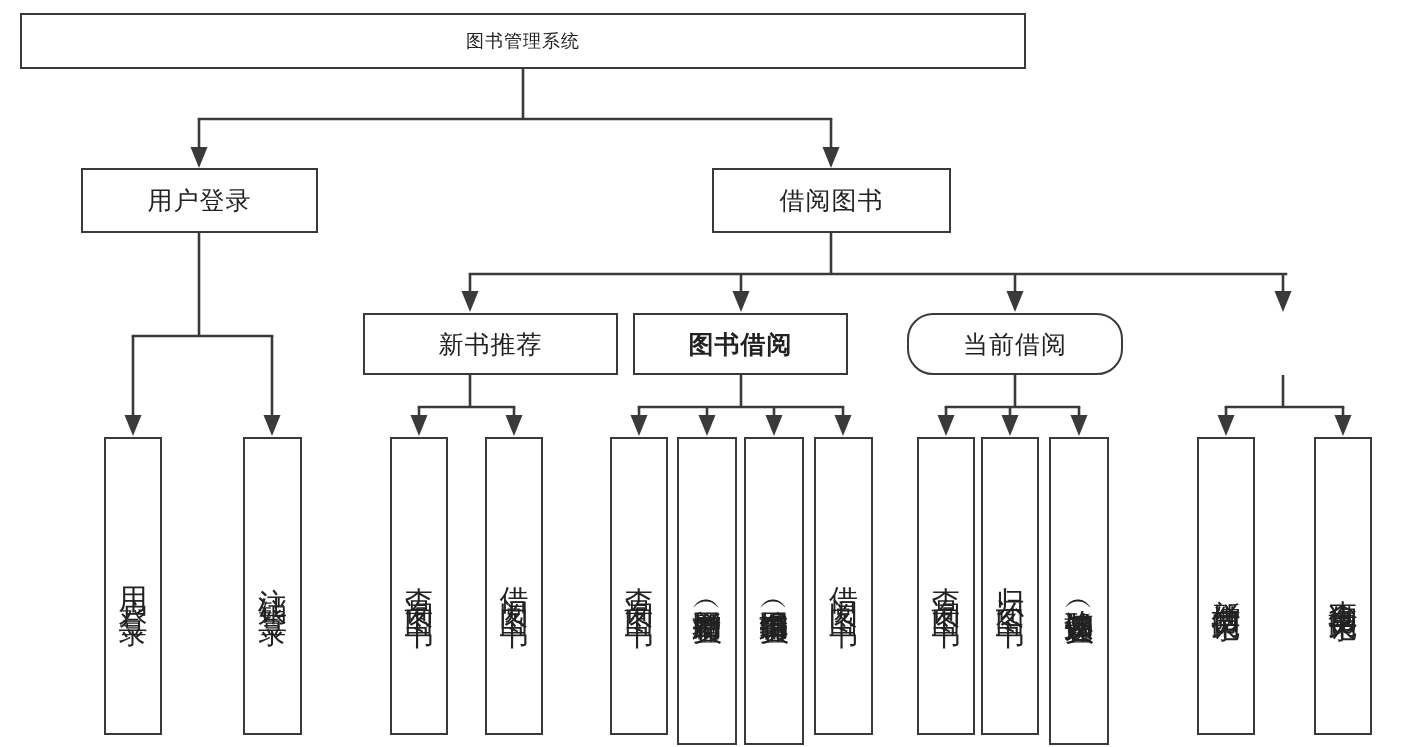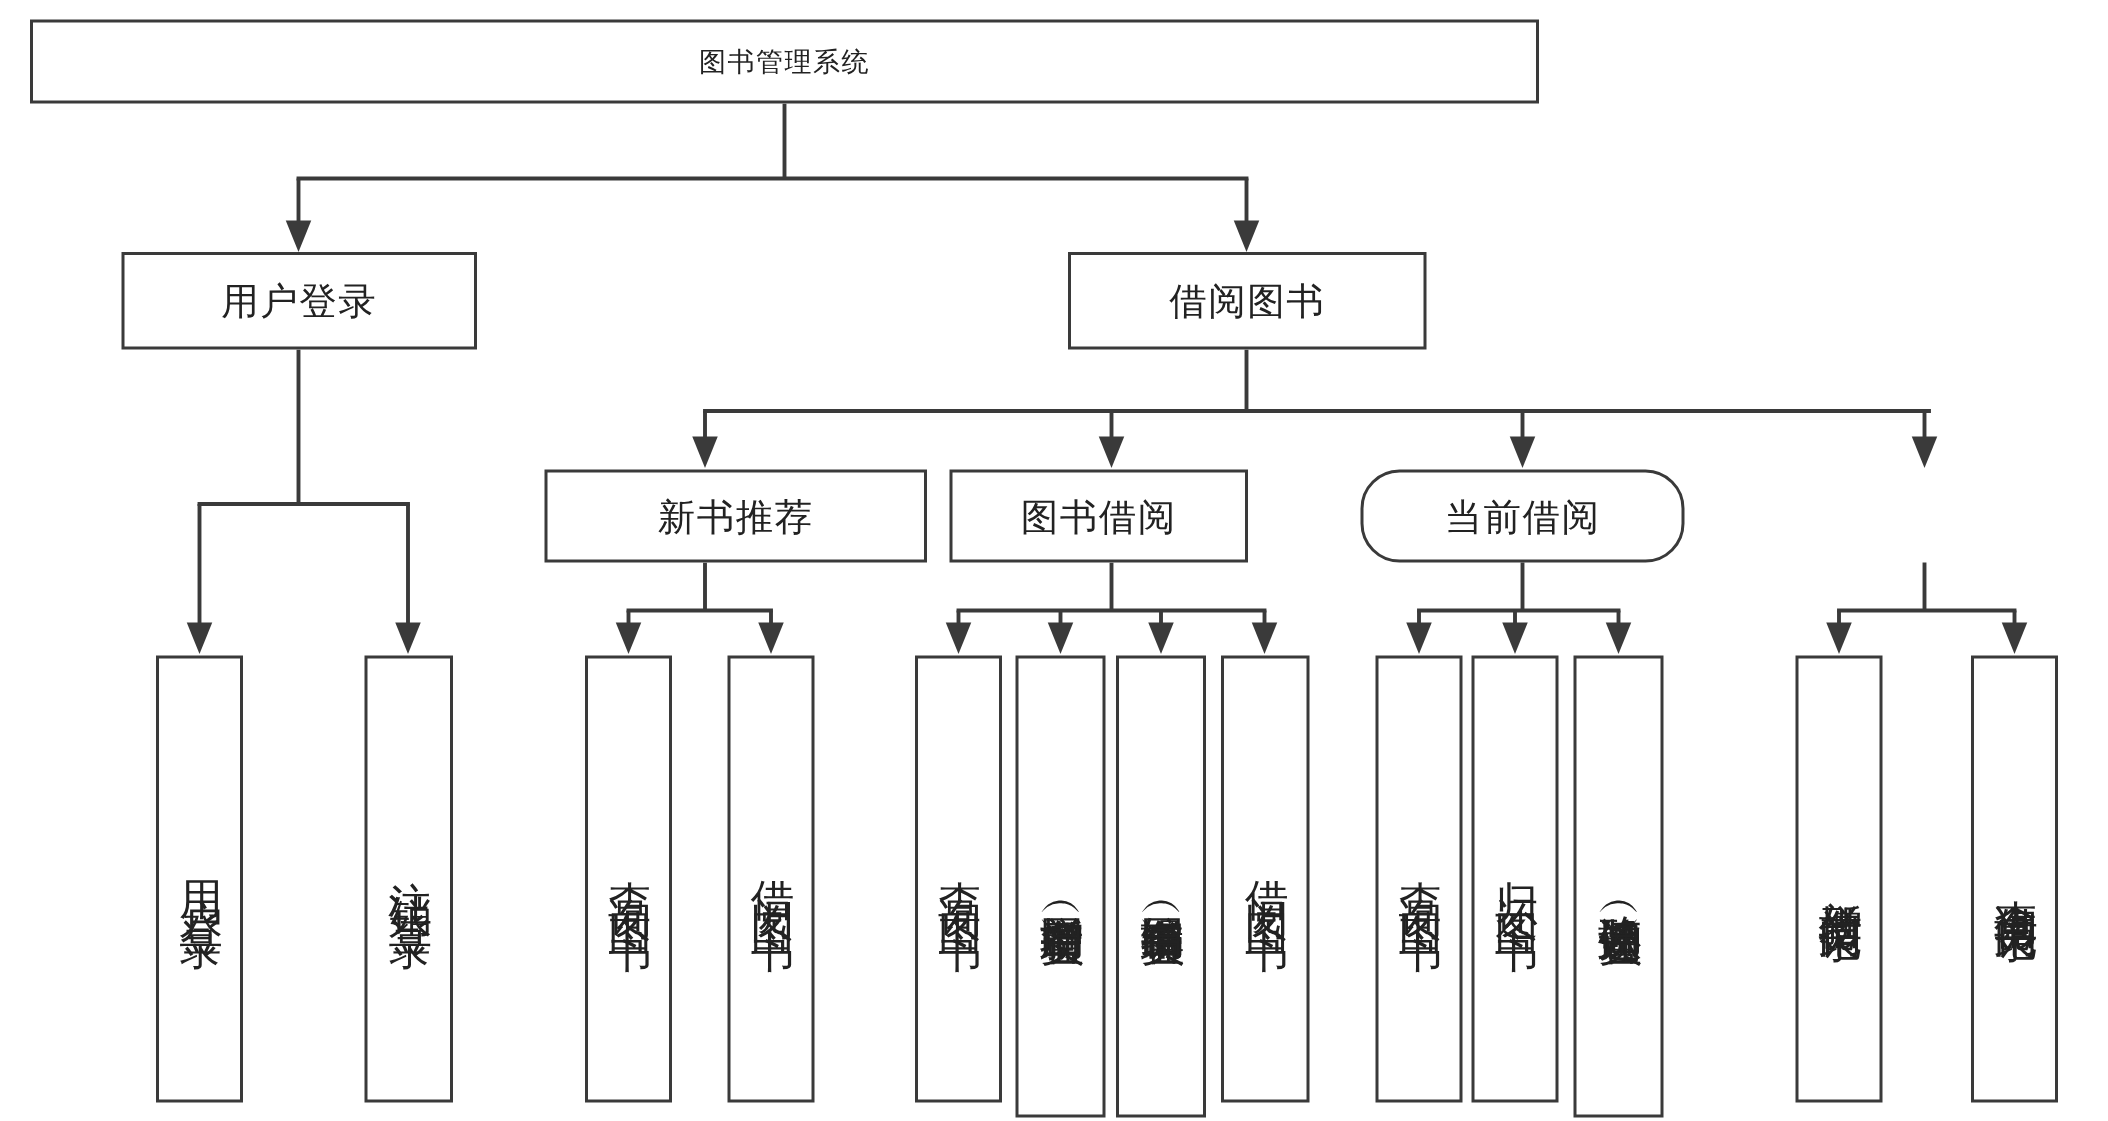--- a/index.html
+++ b/index.html
@@ -157,21 +157,21 @@
   <div class="node h-node" style="left:81px;top:168px;width:237px;height:65px;">
     <span>用户登录</span>
   </div>
   <div class="node h-node" style="left:712px;top:168px;width:239px;height:65px;">
     <span>借阅图书</span>
   </div>
 
   <div class="node h-node" style="left:363px;top:313px;width:255px;height:62px;">
     <span>新书推荐</span>
   </div>
-  <div class="node h-node" style="left:633px;top:313px;width:199px;height:62px;">
+  <div class="node h-node" style="left:633px;top:313px;width:215px;height:62px;font-weight:bold;">
     <span>图书借阅</span>
   </div>
   <div class="node h-node" style="left:907px;top:313px;width:216px;height:62px;border-radius:26px;">
     <span>当前借阅</span>
   </div>
 
   <div class="node v-node ls-wide" style="left:104px;top:437px;width:58px;height:298px;">
     <span class="vtext">用户登录</span>
   </div>
   <div class="node v-node ls-wide" style="left:243px;top:437px;width:59px;height:298px;">

